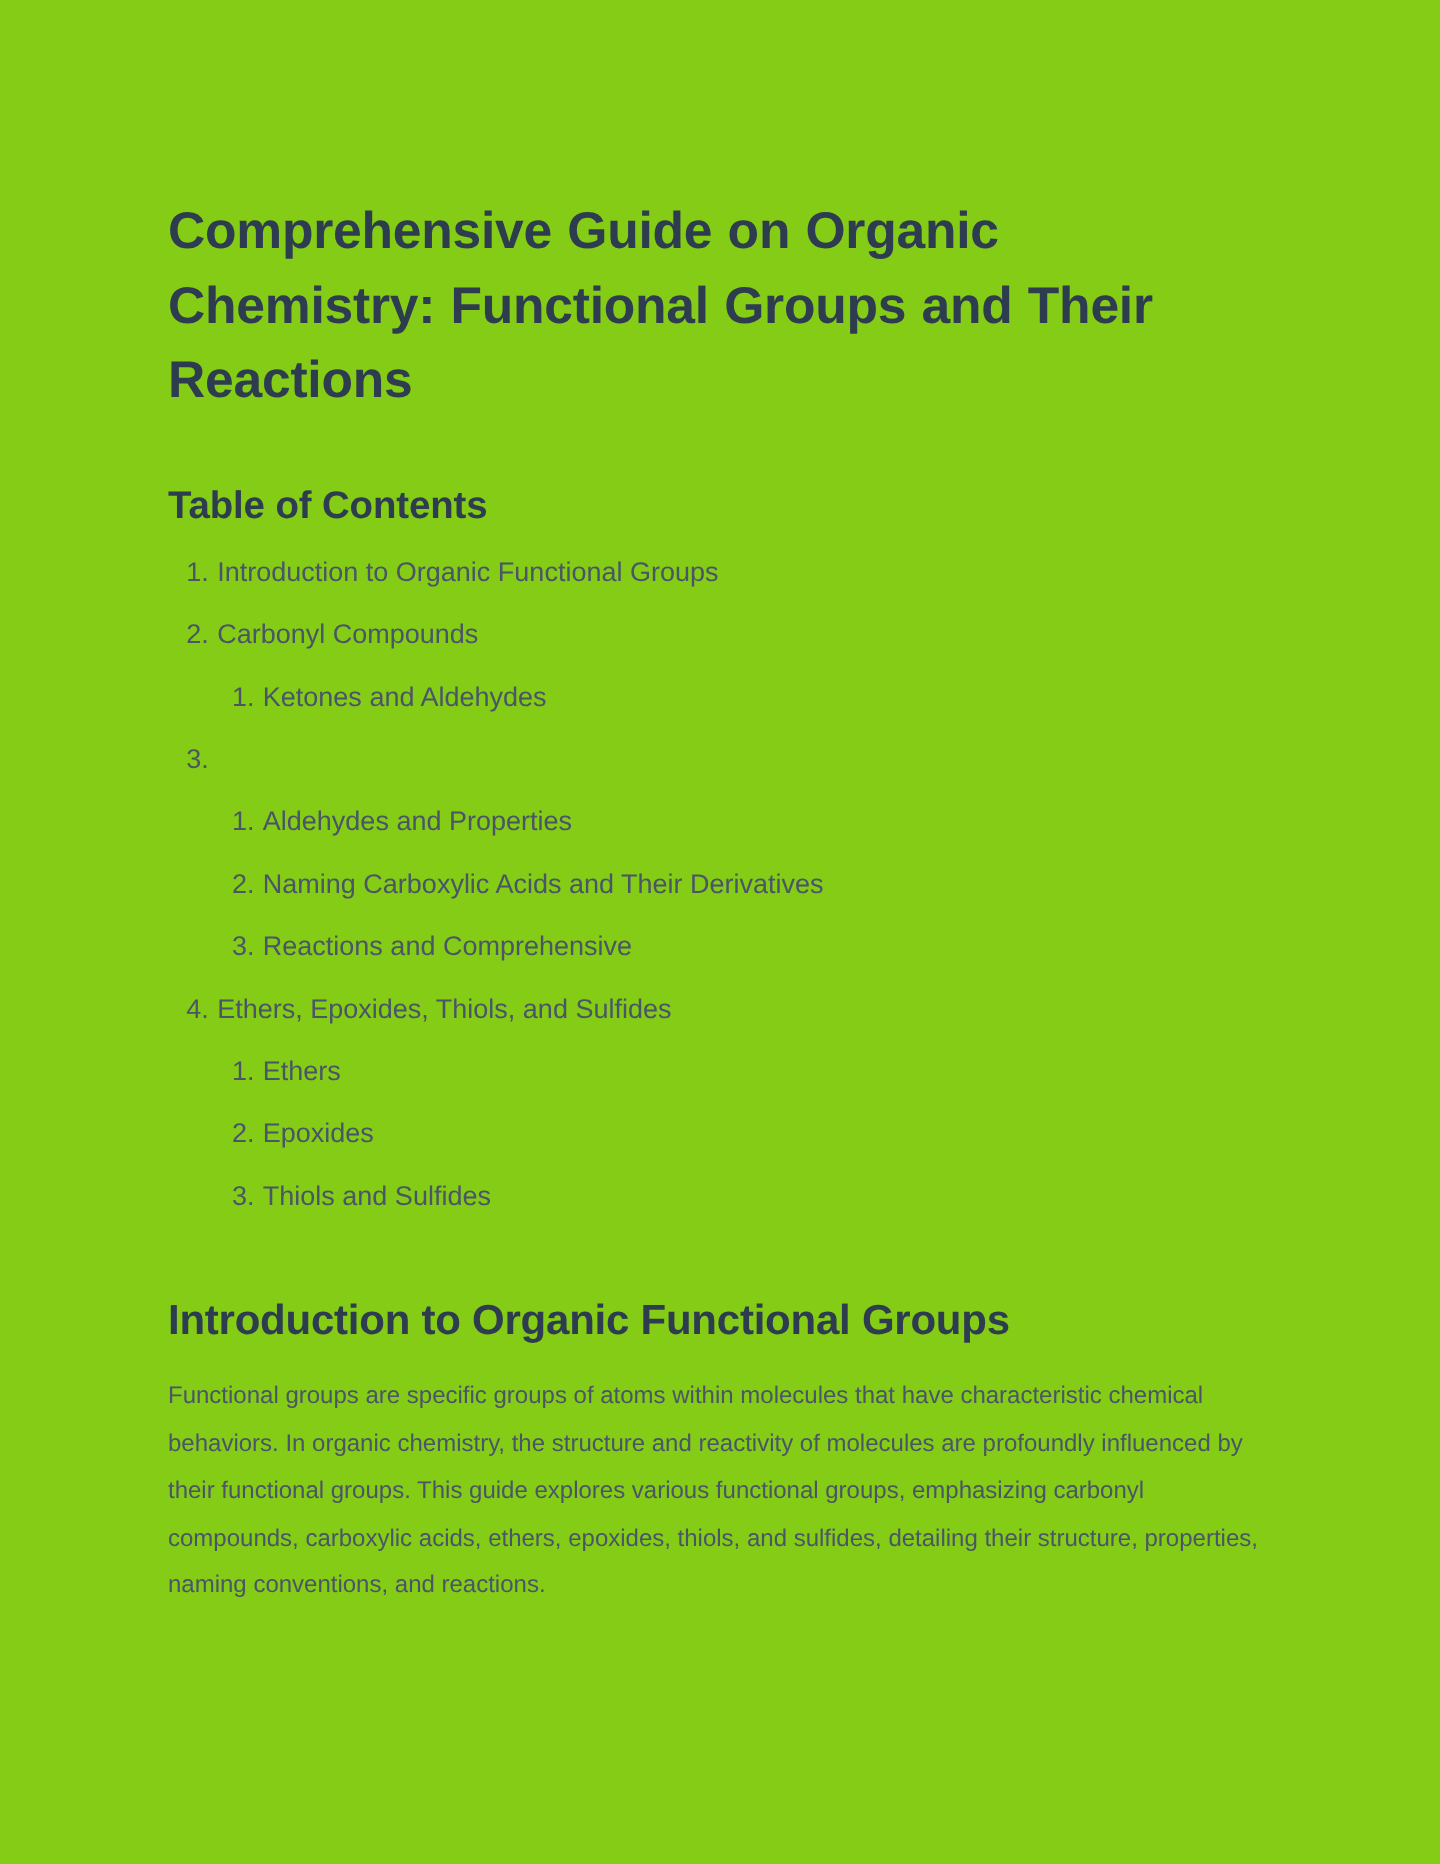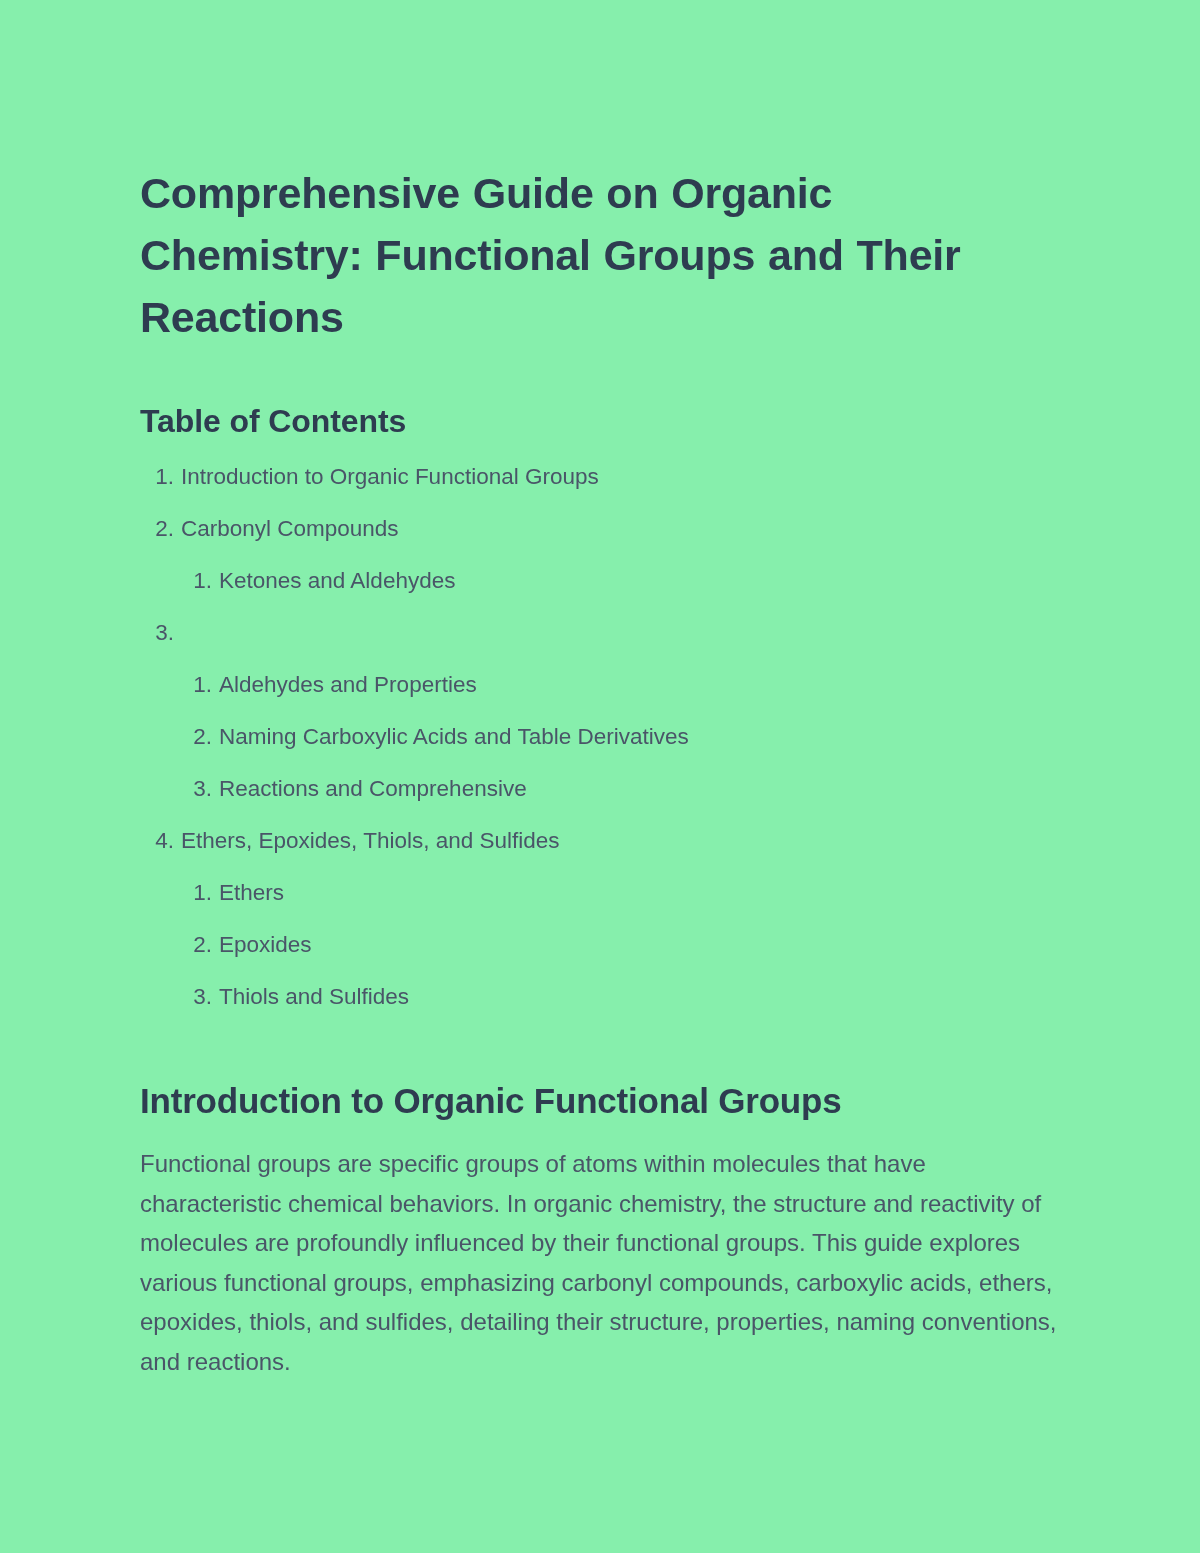--- a/index.html
+++ b/index.html
@@ -9,21 +9,21 @@
   }
   body {
     width: 1200px;
     height: 1553px;
     font-family: "Liberation Sans", sans-serif;
     -webkit-font-smoothing: antialiased;
   }
   .page {
     width: 1200px;
     height: 1553px;
-    background: #86efac;
+    background: #84cc16;
     box-sizing: border-box;
     padding: 0;
     position: relative;
     overflow: hidden;
   }
   .content {
     position: absolute;
     left: 140px;
     top: 0;
     width: 922px;
@@ -98,21 +98,21 @@
   }
   
   ol.toc-sublist {
     list-style: none;
     margin: 0;
     padding: 0 0 0 38px;
   }
 
   
   .body-paragraph {
-    font-size: 24px;
+    font-size: 20px;
     line-height: 39.5px;
     color: #4a5568;
     margin: 0;
     padding-top: 22px;
     width: 920px;
   }
 </style>
 </head>
 <body>
 
@@ -154,21 +154,21 @@
         <ol class="toc-sublist">
           <li class="toc-item">
             <div class="toc-row">
               <span class="toc-marker">1.</span>
               <span class="toc-text">Aldehydes and Properties</span>
             </div>
           </li>
           <li class="toc-item">
             <div class="toc-row">
               <span class="toc-marker">2.</span>
-              <span class="toc-text">Naming Carboxylic Acids and Table Derivatives</span>
+              <span class="toc-text">Naming Carboxylic Acids and Their Derivatives</span>
             </div>
           </li>
           <li class="toc-item">
             <div class="toc-row">
               <span class="toc-marker">3.</span>
               <span class="toc-text">Reactions and Comprehensive</span>
             </div>
           </li>
         </ol>
       </li>

